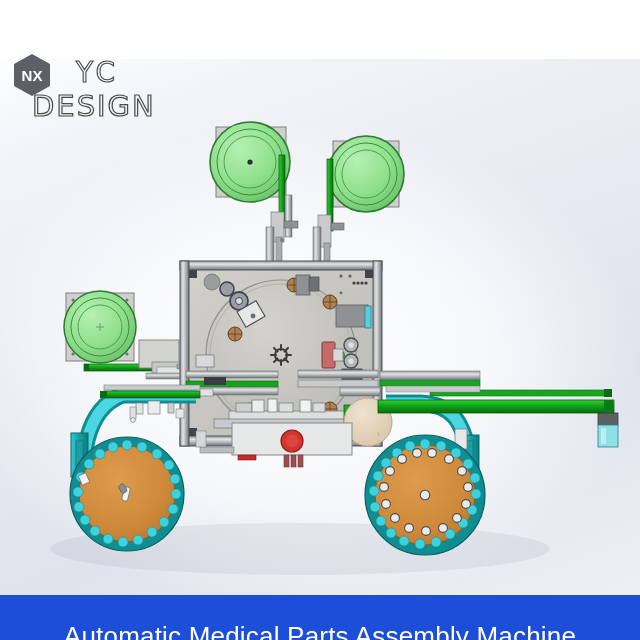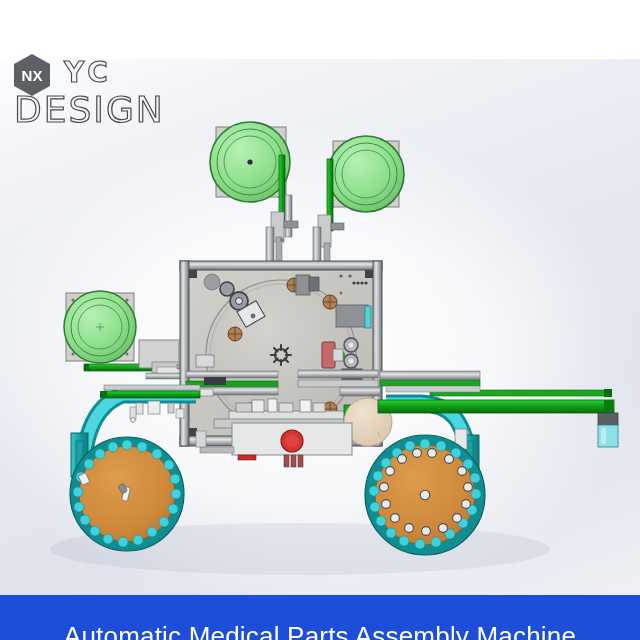--- a/index.html
+++ b/index.html
@@ -18,26 +18,26 @@
       linear-gradient(160deg,#ffffff 0%,#f2f4f8 16%,#e6e9f1 48%,#dfe3ec 72%,#eef0f5 100%);
   }
   .bg-top-white{
     position:absolute;left:0;top:0;width:640px;height:22px;background:#ffffff;
   }
 
   
   .logo{position:absolute;left:12px;top:16px;width:190px;height:70px;}
   .logo-hex{position:absolute;left:0;top:0;width:40px;height:44px;}
   .logo-yc{
-    position:absolute;left:52px;top:3px;font-size:28px;letter-spacing:4px;
+    position:absolute;left:64px;top:3px;font-size:28px;letter-spacing:4px;
     color:#f2f3f6;-webkit-text-stroke:1.1px #4a4a4a;
-    font-family:"DejaVu Sans", sans-serif;font-weight:700;text-align:right;
+    font-family:"DejaVu Sans", sans-serif;font-weight:400;text-align:right;
   }
   .logo-design{
-    position:absolute;left:2px;top:36px;font-size:36px;letter-spacing:2px;
+    position:absolute;left:20px;top:36px;font-size:29px;letter-spacing:2px;
     color:#f2f3f6;-webkit-text-stroke:1.2px #4a4a4a;
     font-family:"DejaVu Sans", sans-serif;font-weight:400;
   }
 
   
   .caption{
     position:absolute;left:0;bottom:0;width:640px;height:82px;
     background:#1d4ed8;display:flex;align-items:center;justify-content:center;
   }
   .caption span{

